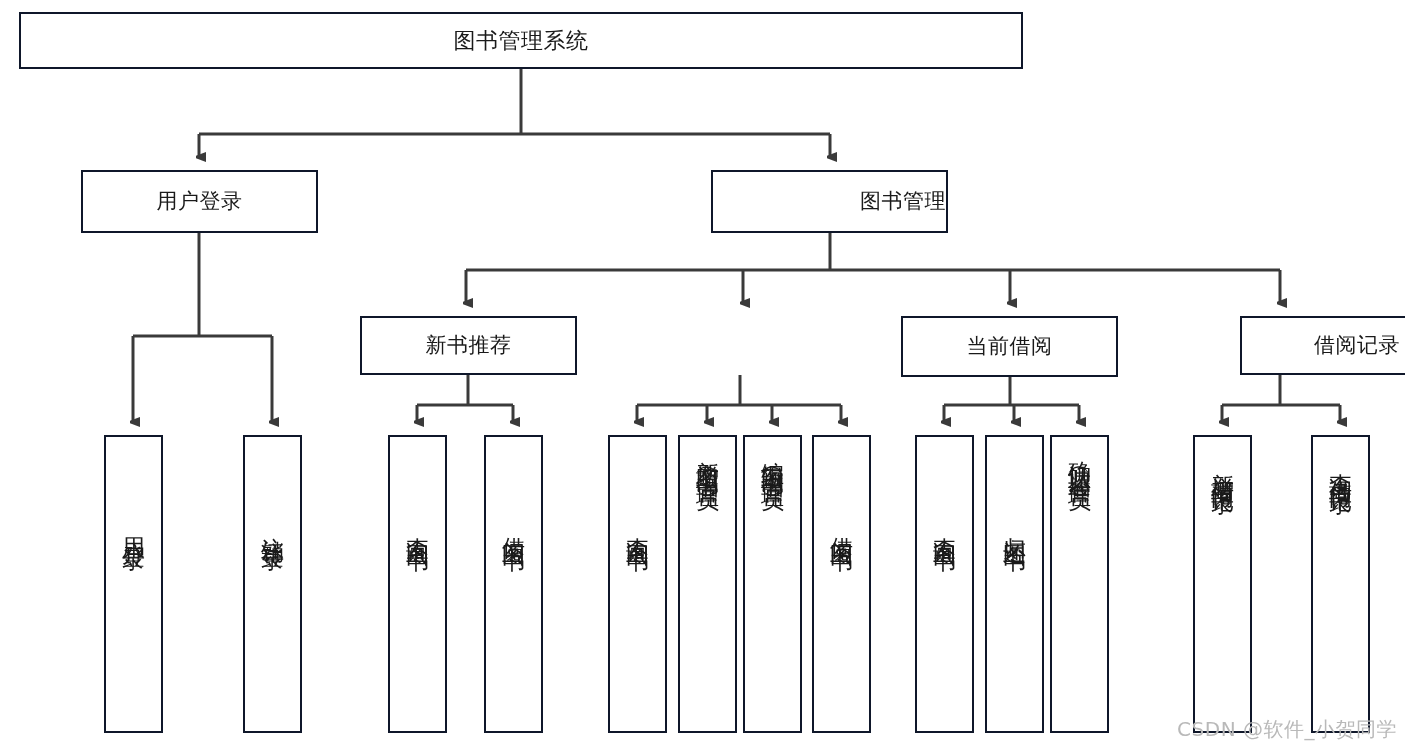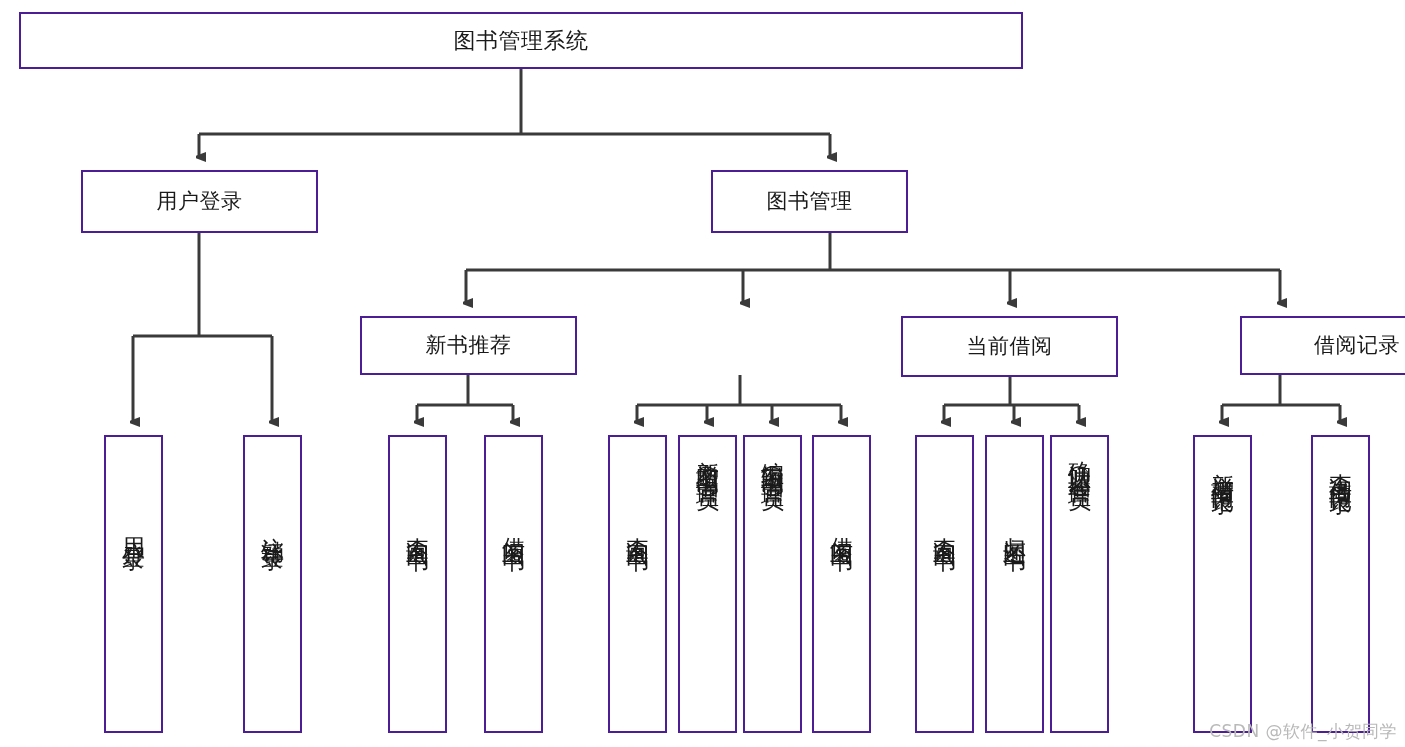--- a/index.html
+++ b/index.html
@@ -14,21 +14,21 @@
     position: relative;
     width: 1405px;
     height: 747px;
     background: #ffffff;
     overflow: hidden;
   }
   .node {
     position: absolute;
     box-sizing: border-box;
     background: #ffffff;
-    border: 2px solid #4c1d95;
+    border: 2px solid #0f172a;
     display: flex;
     align-items: center;
     justify-content: center;
     color: #1a1a1a;
   }
   .node .label {
     display: block;
     text-align: center;
     line-height: 1.05;
     letter-spacing: 0.5px;
@@ -63,21 +63,21 @@
     left: 0;
     top: 0;
     width: 1405px;
     height: 747px;
     pointer-events: none;
   }
   .watermark {
     position: absolute;
     right: 8px;
     bottom: 4px;
-    font-size: 17px;
+    font-size: 20px;
     color: #b9b9b9;
     white-space: nowrap;
     letter-spacing: 0.5px;
   }
 </style>
 </head>
 <body>
 
 <div id="canvas">
 
@@ -131,21 +131,21 @@
     </g>
   </svg>
 
   <div class="node horiz root" style="left:19px; top:12px; width:1004px; height:57px;">
     <span class="label">图书管理系统</span>
   </div>
 
   <div class="node horiz" style="left:81px; top:170px; width:237px; height:63px;">
     <span class="label">用户登录</span>
   </div>
-  <div class="node horiz" style="left:711px; top:170px; width:197px; height:63px;">
+  <div class="node horiz" style="left:711px; top:170px; width:237px; height:63px;justify-content:flex-end;">
     <span class="label">图书管理</span>
   </div>
 
   <div class="node horiz" style="left:360px; top:316px; width:217px; height:59px;">
     <span class="label">新书推荐</span>
   </div>
   <div class="node horiz" style="left:901px; top:316px; width:217px; height:61px;">
     <span class="label">当前借阅</span>
   </div>
   <div class="node horiz" style="left:1240px; top:316px; width:234px; height:59px;">

